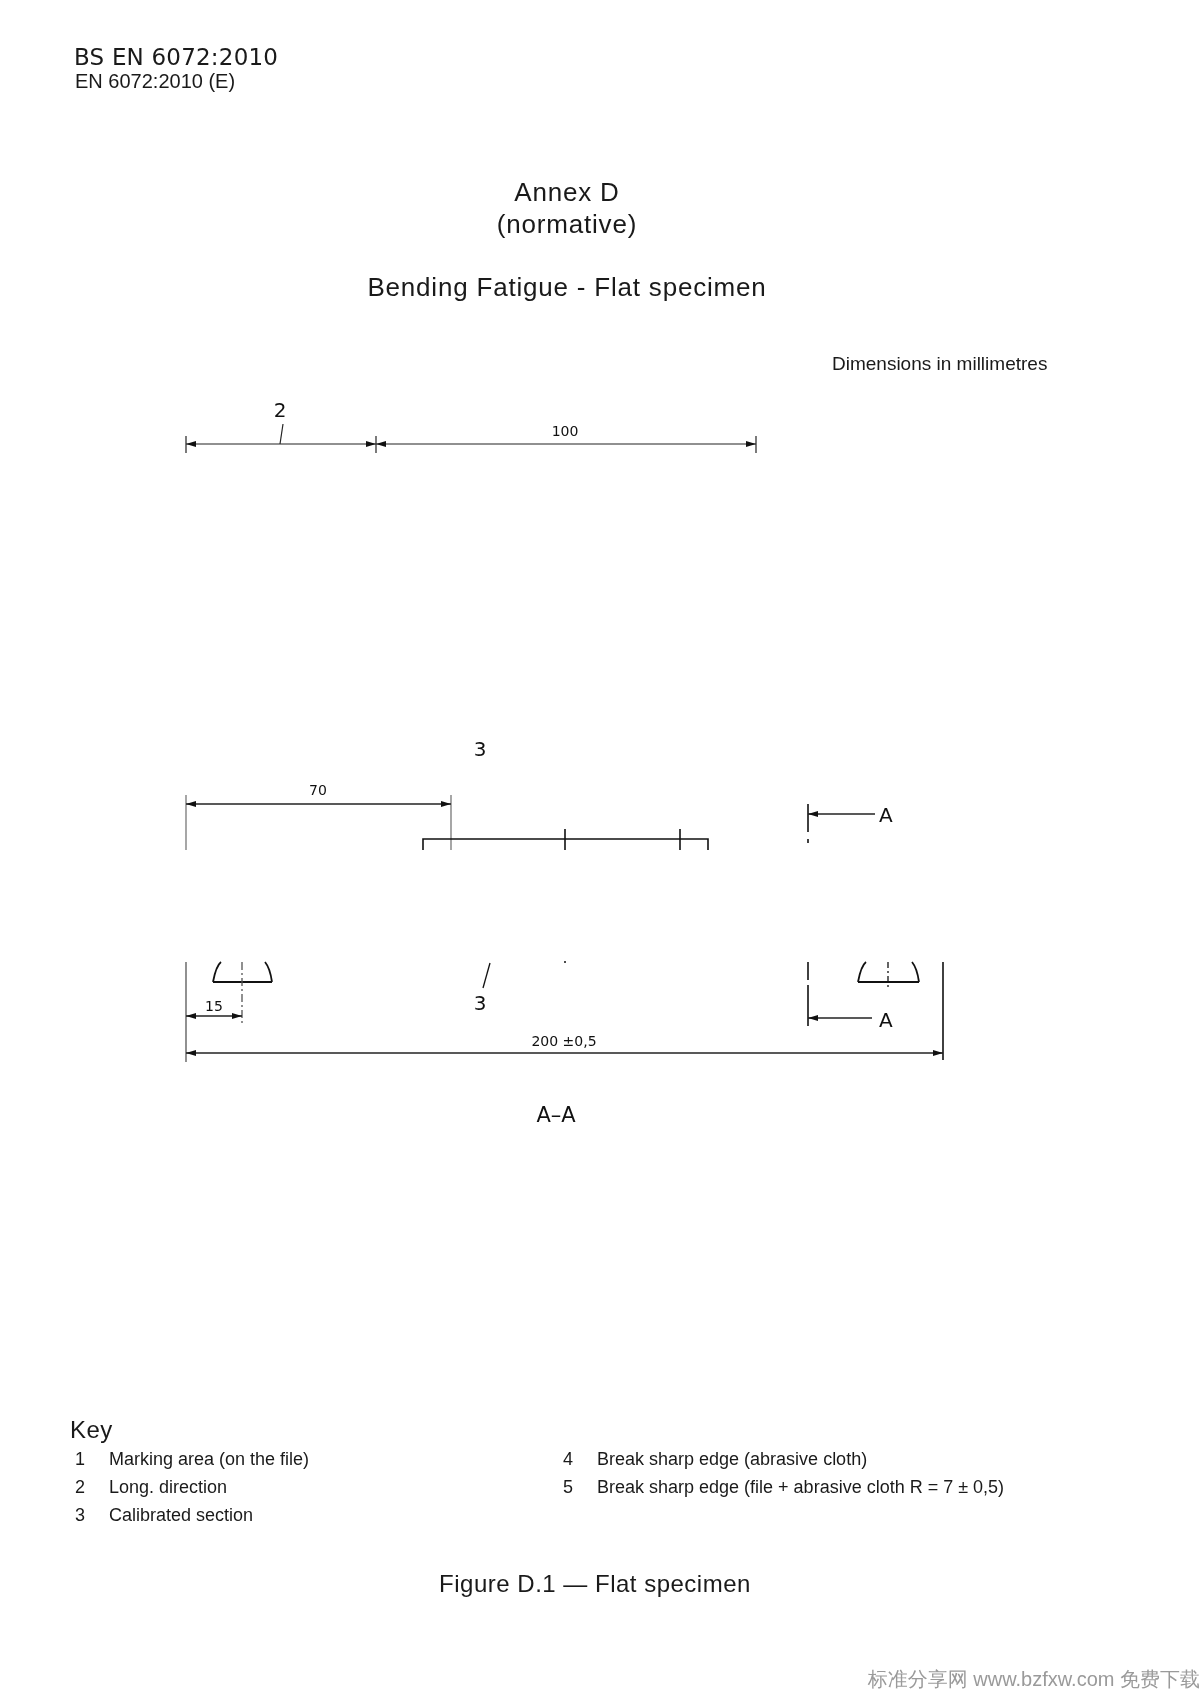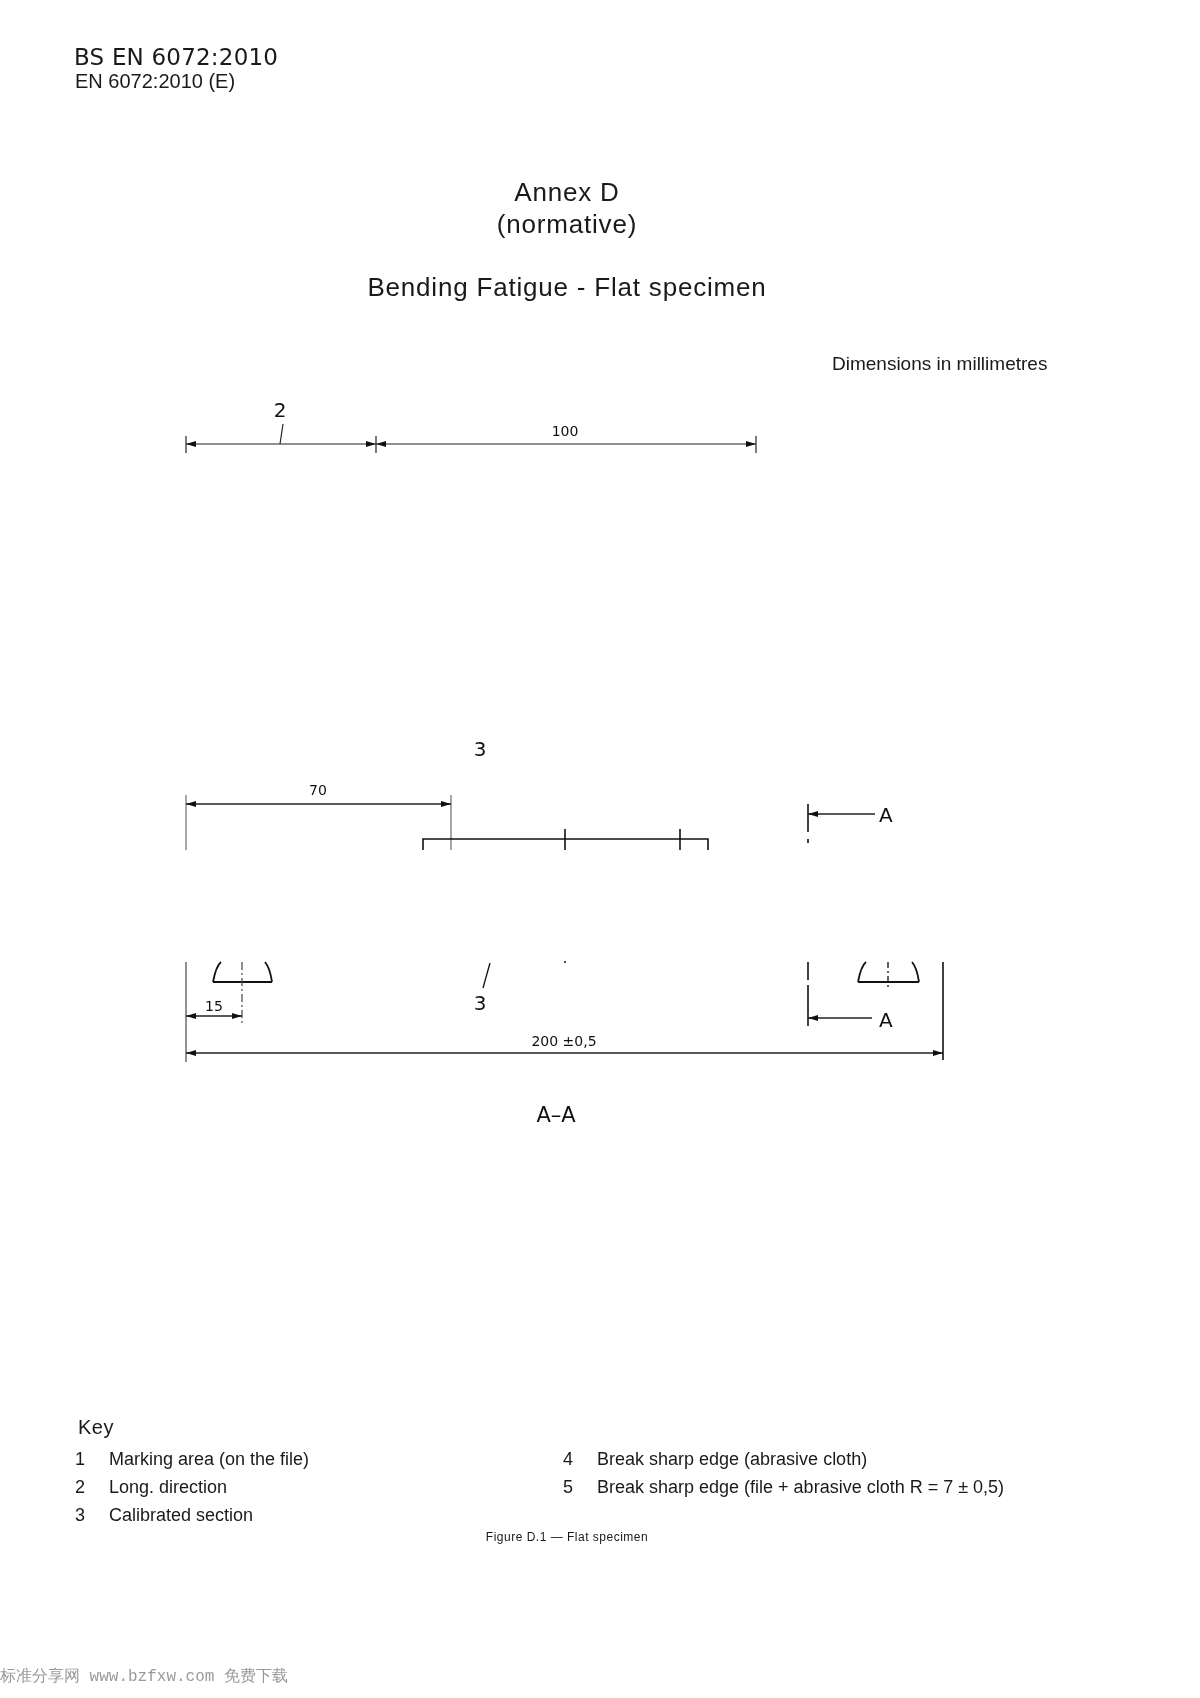--- a/index.html
+++ b/index.html
@@ -4,26 +4,26 @@
   <style>
     html, body { margin: 0; padding: 0; background: #ffffff; }
     body { width: 1200px; height: 1698px; position: relative; overflow: hidden; color: #1a1a1a; }
     .abs { position: absolute; }
     .hdr1 { left: 74px; top: 44px; font-family: "DejaVu Sans", sans-serif; font-size: 23px; letter-spacing: 0.2px; }
     .hdr2 { left: 75px; top: 70px; font-family: "Liberation Sans", sans-serif; font-size: 20px; }
     .annex { left: 0; width: 1134px; text-align: center; font-family: "Liberation Sans", sans-serif; font-size: 26px; letter-spacing: 0.8px; margin-top: 11px; }
     .dims { left: 832px; top: 353px; font-family: "Liberation Sans", sans-serif; font-size: 19px; }
     .drawing { left: 0; top: 0; width: 1200px; height: 1698px; }
     .dtext { font-family: "DejaVu Sans", sans-serif; fill: #111; }
-    .key-title { left: 78px; top: 1416px; font-family: "Liberation Sans", sans-serif; font-size: 20px; letter-spacing: 0.5px; }
+    .key-title { left: 70px; top: 1416px; font-family: "Liberation Sans", sans-serif; font-size: 24px; letter-spacing: 0.5px; }
     .key-item { font-family: "Liberation Sans", sans-serif; font-size: 18px; }
     .key-num { position: absolute; left: 0; }
     .key-text { position: absolute; left: 34px; white-space: nowrap; }
-    .caption { left: 0; width: 1134px; top: 1530px; text-align: center; font-family: "Liberation Sans", sans-serif; font-size: 12px; letter-spacing: 0.5px; }
-    .footer { left: 0; width: 1200px; top: 1666px; text-align: left; font-family: Liberation Mono, monospace; font-size: 16px; color: #9a9a9a; }
+    .caption { left: 0; width: 1134px; top: 1570px; text-align: center; font-family: "Liberation Sans", sans-serif; font-size: 24px; letter-spacing: 0.5px; padding-left: 28px; }
+    .footer { left: 0; width: 1200px; top: 1666px; text-align: right; font-family: Liberation Sans, sans-serif; font-size: 20px; color: #9a9a9a; }
   </style>
 </head>
 <body>
 
 <div class="abs hdr1">BS EN 6072:2010</div>
 <div class="abs hdr2">EN 6072:2010 (E)</div>
 
 <div class="abs annex" style="top:166px;">Annex D</div>
 <div class="abs annex" style="top:198px;">(normative)</div>
 <div class="abs annex" style="top:261px;">Bending Fatigue - Flat specimen</div>

